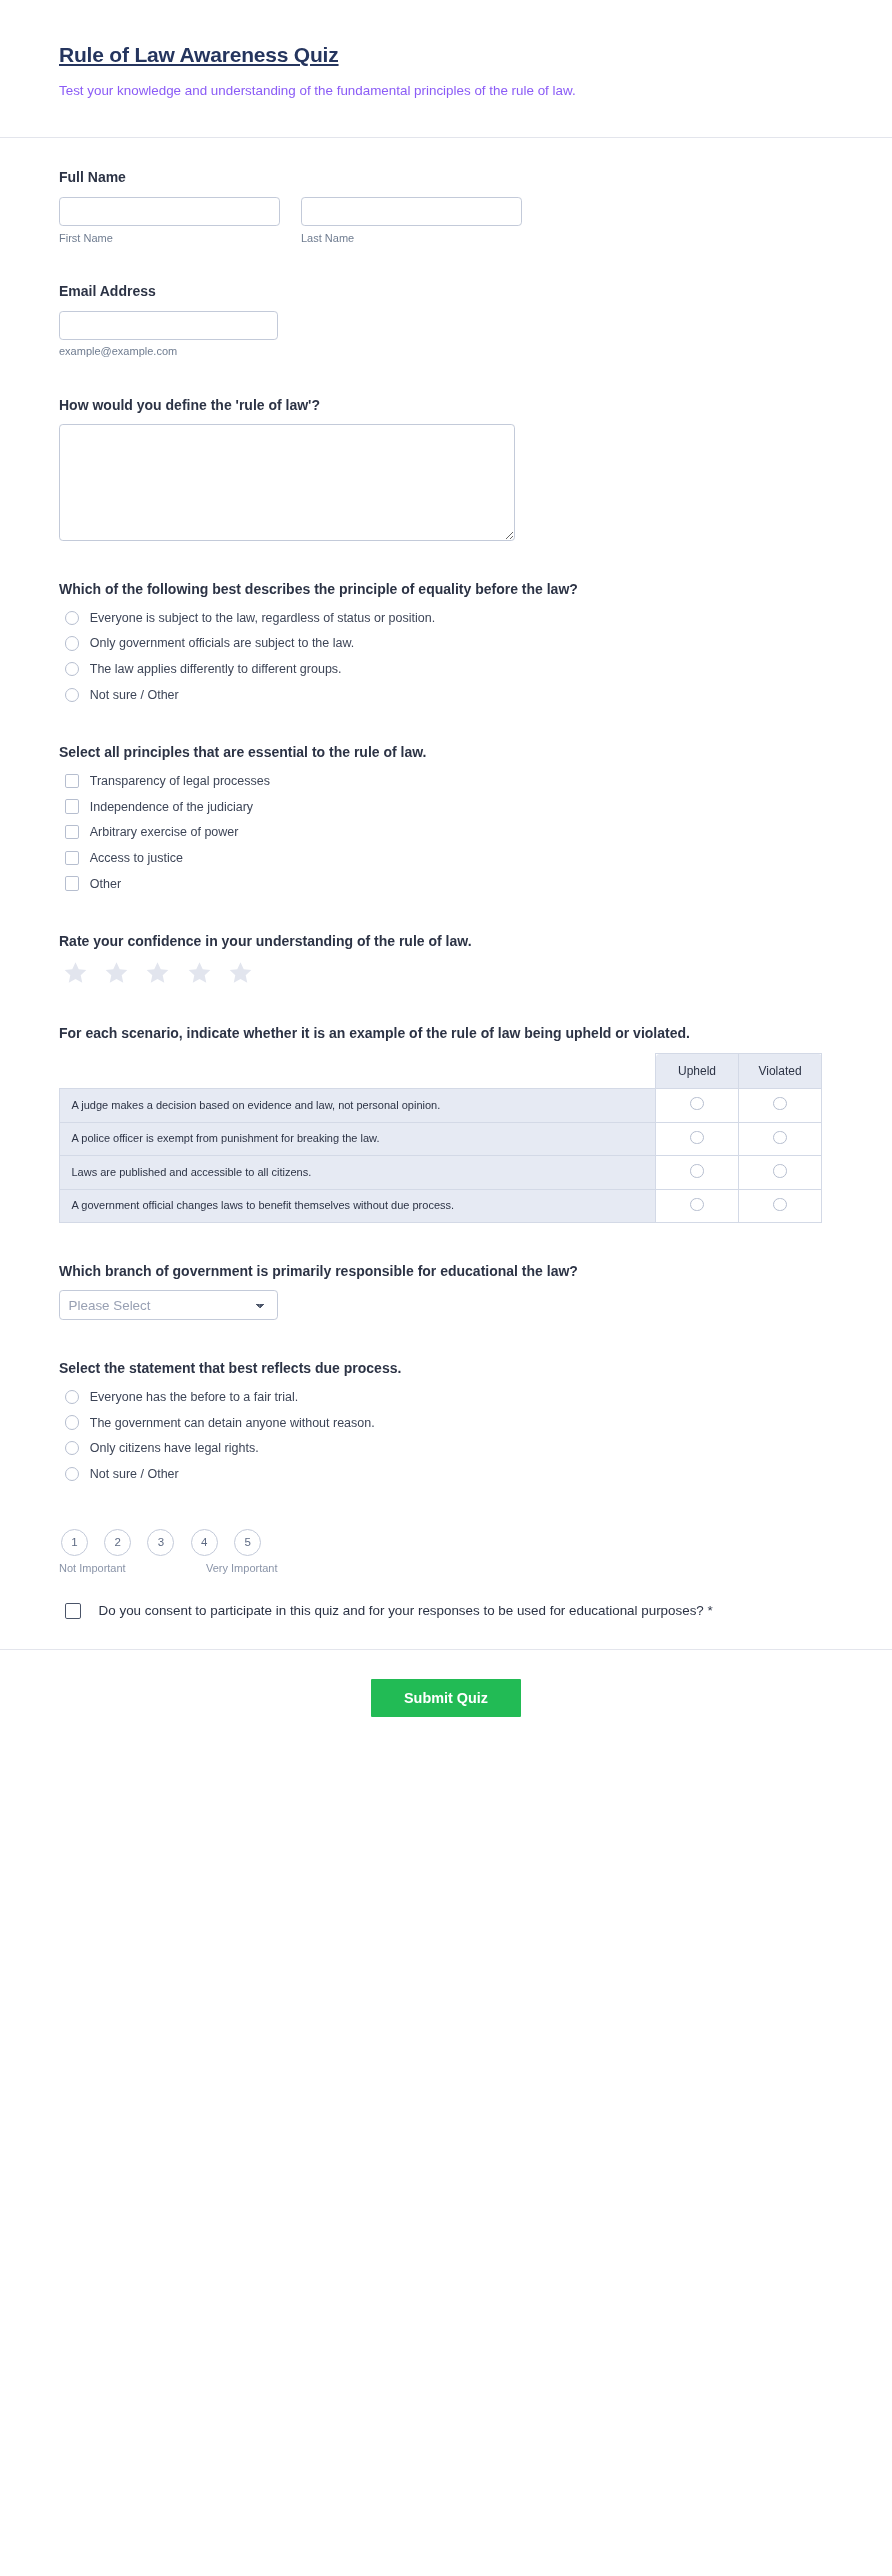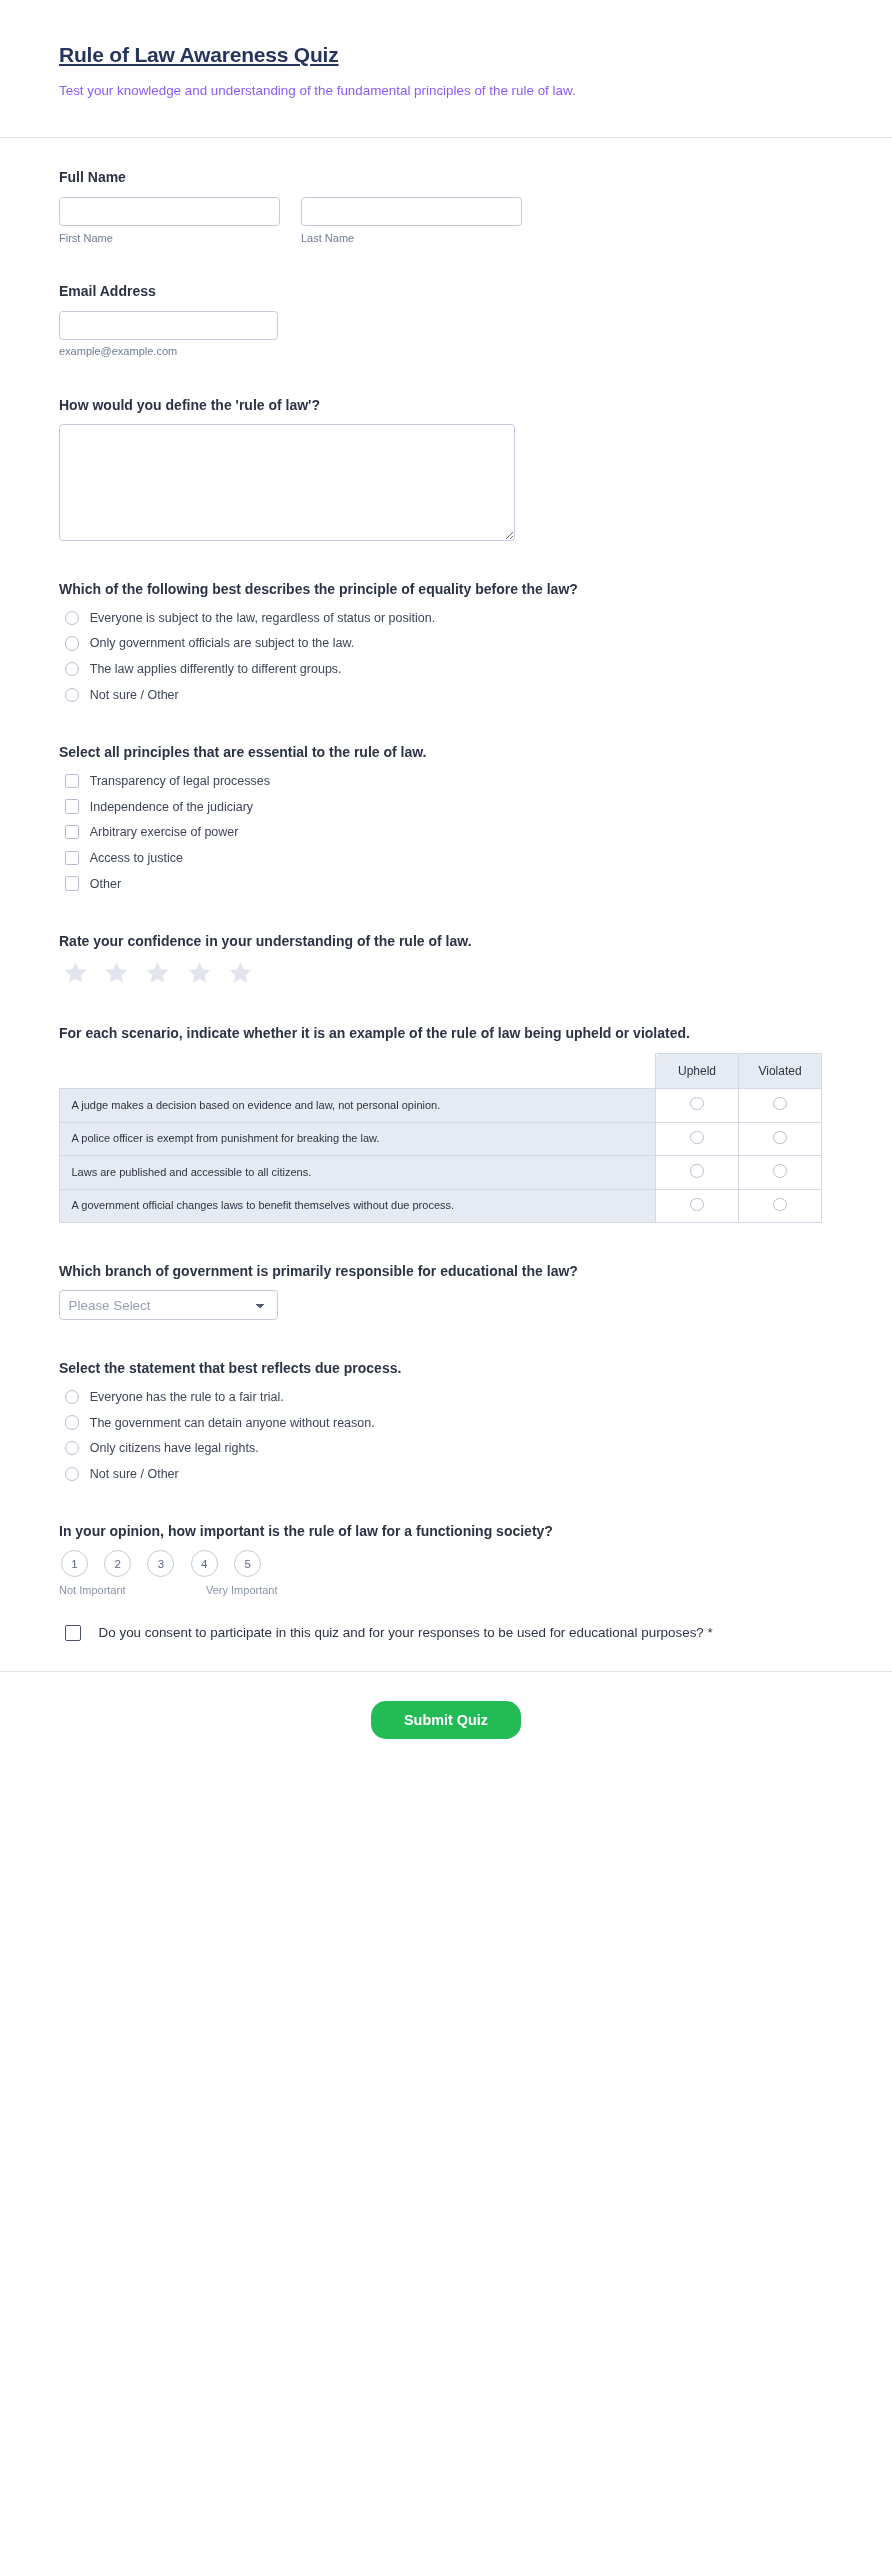--- a/index.html
+++ b/index.html
@@ -233,21 +233,21 @@
     padding: 29px 0 38px 0;
     text-align: center;
   }
   .submit-btn {
     font-family: "Liberation Sans", sans-serif;
     background: #22bb55;
     color: #ffffff;
     font-size: 14.4px;
     font-weight: bold;
     border: none;
-    border-radius: 15px;
+    border-radius: 1px;
     padding: 0 33px;
     height: 38px;
     line-height: 38px;
     cursor: pointer;
     display: inline-block;
   }
 
   .gap-lg { height: 13.4px; }
 </style>
 </head>
@@ -410,41 +410,40 @@
       <select class="sel" id="branch-select"><option>Please Select</option></select>
     </div>
 
     <div class="gap-lg"></div>
 
     <div class="field">
       <span class="field-label">Select the statement that best reflects due process.</span>
       <div class="opt-list" id="due-process-list">
           <div class="opt-row">
             <span class="radio-box"></span>
-            <span class="opt-label">Everyone has the rule to a fair trial.</span>
+            <span class="opt-label">Everyone has the before to a fair trial.</span>
           </div>
           <div class="opt-row">
             <span class="radio-box"></span>
             <span class="opt-label">The government can detain anyone without reason.</span>
           </div>
           <div class="opt-row">
             <span class="radio-box"></span>
             <span class="opt-label">Only citizens have legal rights.</span>
           </div>
           <div class="opt-row">
             <span class="radio-box"></span>
             <span class="opt-label">Not sure / Other</span>
           </div>
         </div>
     </div>
 
     <div class="gap-lg"></div>
 
     <div class="field">
-      <span class="field-label">In your opinion, how important is the rule of law for a functioning society?</span>
       <div class="scale-row" id="scale-row">
           <div class="scale-item">1</div>
           <div class="scale-item">2</div>
           <div class="scale-item">3</div>
           <div class="scale-item">4</div>
           <div class="scale-item">5</div>
         </div>
       <div class="scale-legend">
         <span class="left">Not Important</span>
         <span>Very Important</span>

